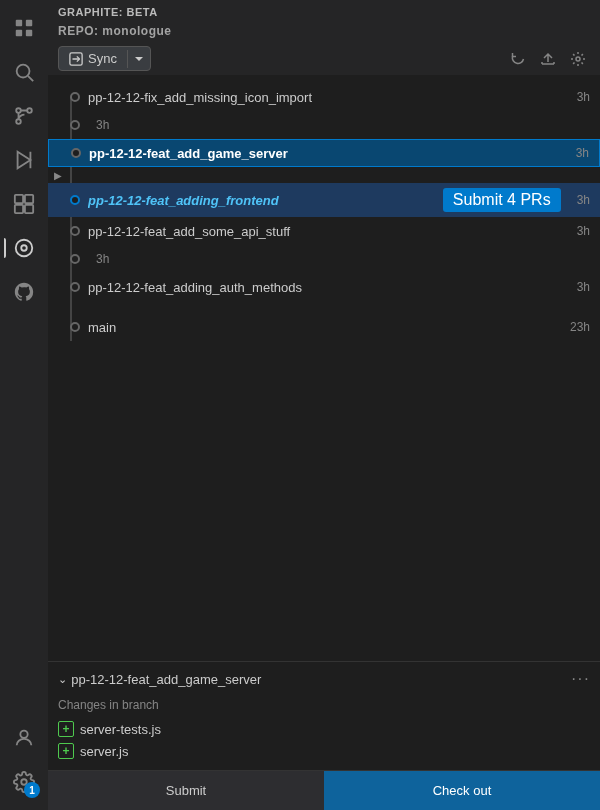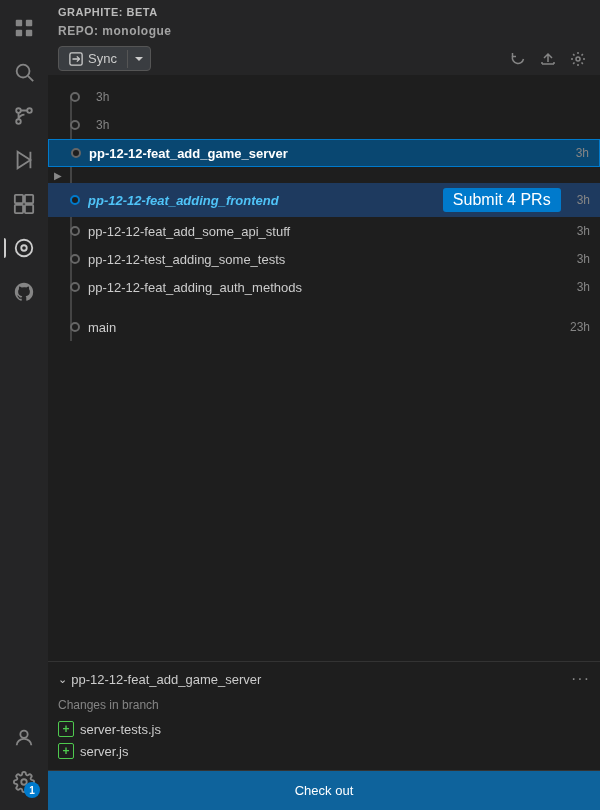--- a/index.html
+++ b/index.html
@@ -414,20 +414,21 @@
 
     <div style="position:relative;">
       <div style="position:absolute; left:0; top:0; bottom:0; z-index:0;">
 
         <div style="position:absolute; left:22px; top:14px; width:2px; background:#444; bottom:0; z-index:0;"></div>
       </div>
 
       <div class="stack-item">
         <div style="width:8px; flex-shrink:0;"></div>
         <div class="branch-dot"></div>
+        <span class="branch-name">pp-12-12-fix_add_missing_icon_import</span>
         <span class="branch-time">3h</span>
       </div>
 
       <div class="stack-item">
         <div style="width:8px; flex-shrink:0;"></div>
         <div class="branch-dot"></div>
         <span class="branch-time">3h</span>
       </div>
 
       <div class="stack-item selected">
@@ -453,21 +454,20 @@
       <div class="stack-item">
         <div style="width:8px; flex-shrink:0;"></div>
         <div class="branch-dot"></div>
         <span class="branch-name">pp-12-12-feat_add_some_api_stuff</span>
         <span class="branch-time">3h</span>
       </div>
 
       <div class="stack-item">
         <div style="width:8px; flex-shrink:0;"></div>
         <div class="branch-dot"></div>
-        <span class="branch-name">pp-12-12-test_adding_some_tests</span>
         <span class="branch-time">3h</span>
       </div>
 
       <div class="stack-item">
         <div style="width:8px; flex-shrink:0;"></div>
         <div class="branch-dot"></div>
         <span class="branch-name">pp-12-12-feat_adding_auth_methods</span>
         <span class="branch-time">3h</span>
       </div>
 
@@ -494,15 +494,16 @@
       <span class="file-name">server-tests.js</span>
     </div>
     <div class="file-item">
       <div class="file-added-icon">+</div>
       <span class="file-name">server.js</span>
     </div>
     <div style="height:8px;"></div>
   </div>
 
   <div class="footer">
+    <button class="footer-btn">Submit</button>
     <button class="footer-btn primary">Check out</button>
   </div>
 </div>
 
 </body></html>

